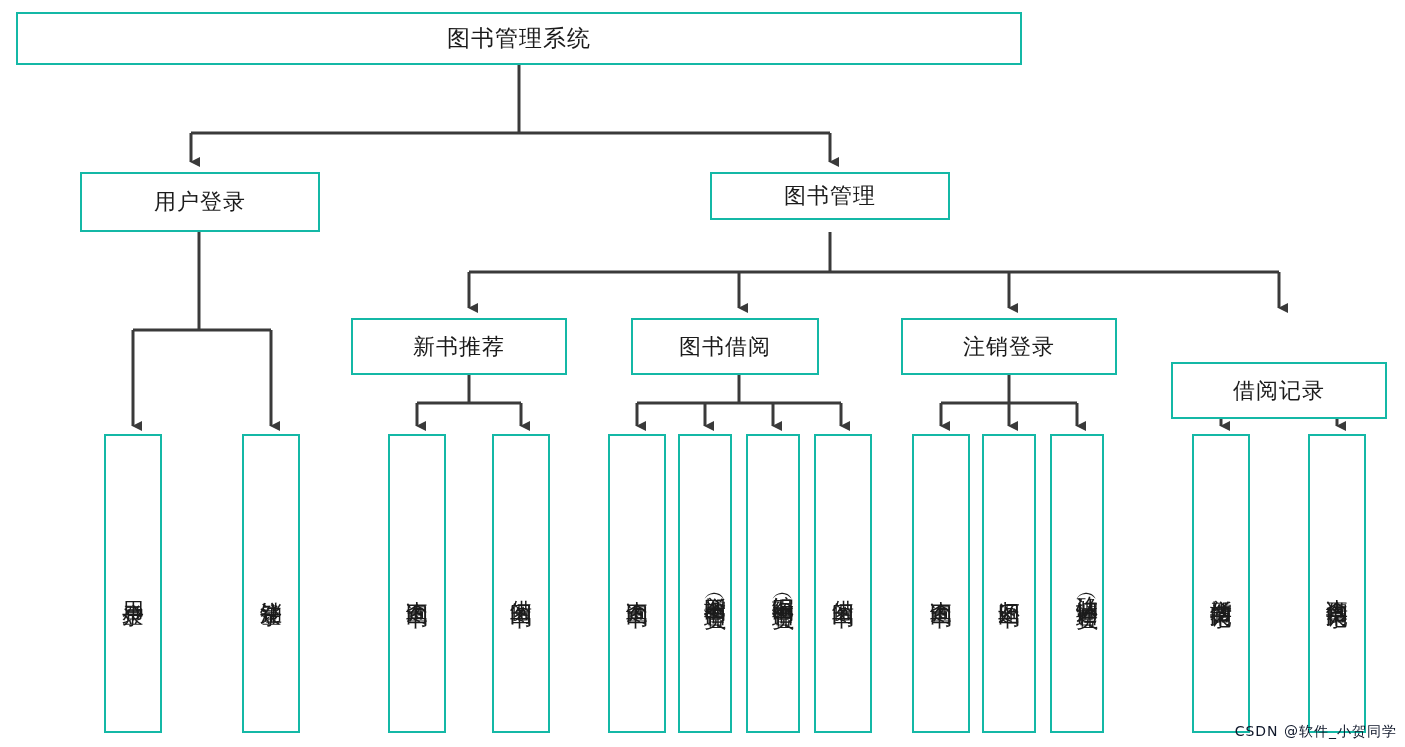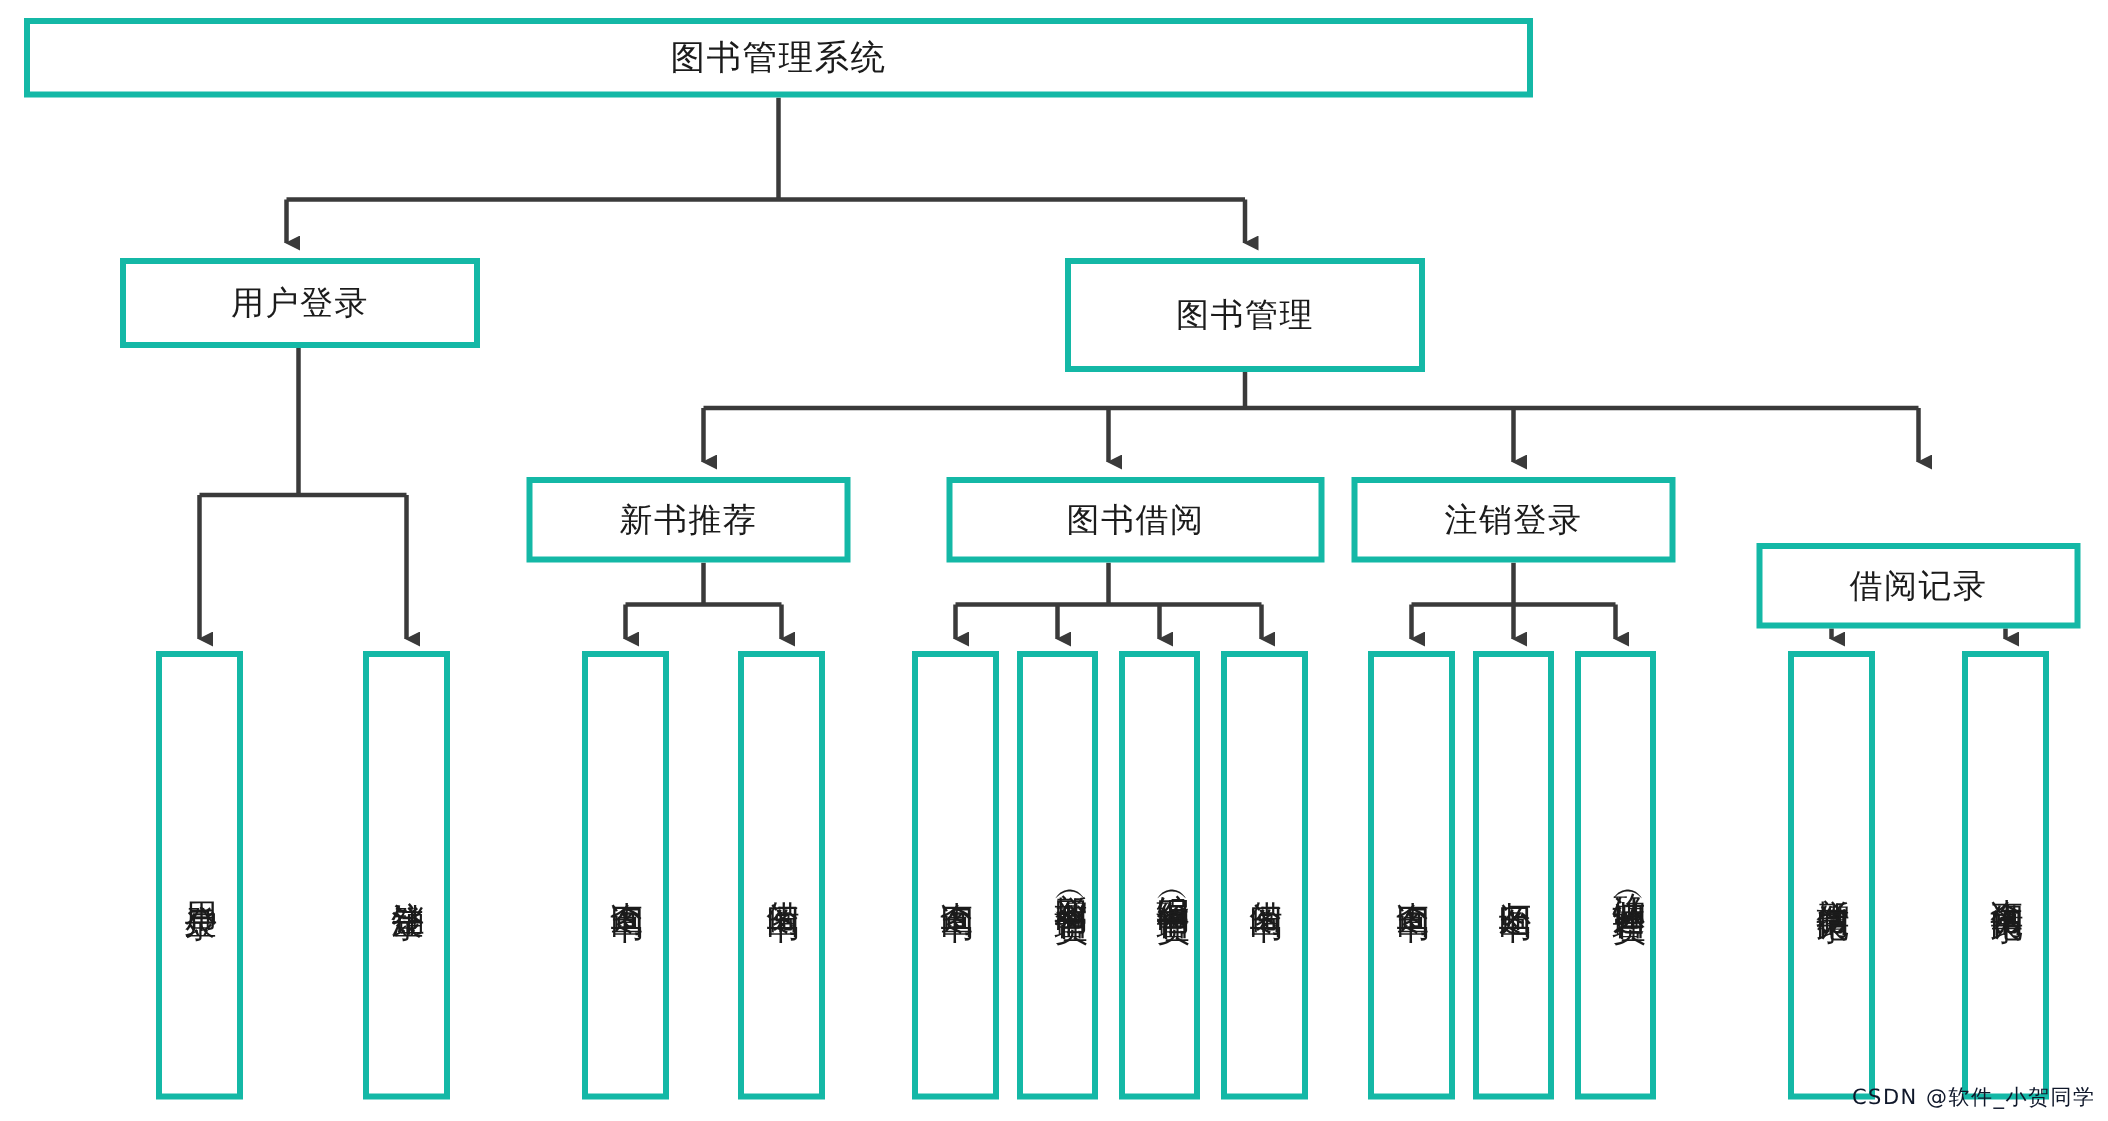--- a/index.html
+++ b/index.html
@@ -9,21 +9,21 @@
     font-family:"DejaVu Sans","Liberation Sans",sans-serif;
     overflow:hidden;
   }
   #stage{position:relative;width:1405px;height:747px;}
   svg#wires{position:absolute;left:0;top:0;width:1405px;height:747px;}
 
   .node{
     position:absolute;
     box-sizing:border-box;
     background:#ffffff;
-    border:4px solid #14b8a6;
+    border:2px solid #14b8a6;
     display:flex;
     align-items:center;
     justify-content:center;
     color:#1b1b1b;
   }
   .node.h{ font-size:22px; letter-spacing:1px; }
   .node.v{
     writing-mode:vertical-rl;
     text-orientation:upright;
     font-size:22px;
@@ -98,25 +98,25 @@
       <path d="M1221,403 L1337,403"></path>
       <path d="M1221,403 L1221,426" marker-end="url(#arrow)"></path>
       <path d="M1337,403 L1337,426" marker-end="url(#arrow)"></path>
     </g>
   </svg>
 
   <div class="node h" id="root" style="left:16px;top:12px;width:1006px;height:53px;">图书管理系统</div>
 
   <div class="node h" style="left:80px;top:172px;width:240px;height:60px;">用户登录</div>
 
-  <div class="node h" style="left:710px;top:172px;width:240px;height:76px;">图书管理</div>
+  <div class="node h" style="left:710px;top:172px;width:240px;height:48px;">图书管理</div>
 
   <div class="node h" style="left:351px;top:318px;width:216px;height:57px;">新书推荐</div>
 
-  <div class="node h" style="left:631px;top:318px;width:252px;height:57px;">图书借阅</div>
+  <div class="node h" style="left:631px;top:318px;width:188px;height:57px;">图书借阅</div>
 
   <div class="node h" style="left:901px;top:318px;width:216px;height:57px;">注销登录</div>
 
   <div class="node h" style="left:1171px;top:318px;width:216px;height:57px;margin-top:44px;">借阅记录</div>
 
   <div class="node v mid" style="left:104px;top:434px;width:58px;height:299px;">用户登录</div>
 
   <div class="node v mid" style="left:242px;top:434px;width:58px;height:299px;">注销登录</div>
 
   <div class="node v mid" style="left:388px;top:434px;width:58px;height:299px;">查询图书</div>

